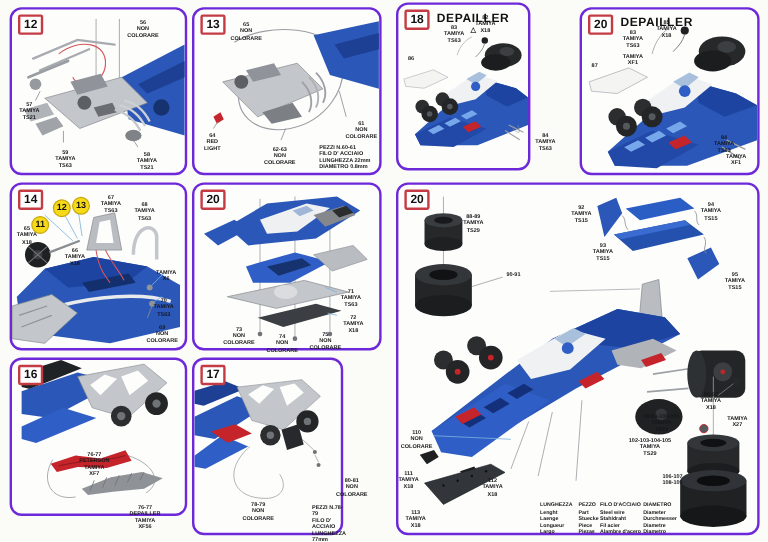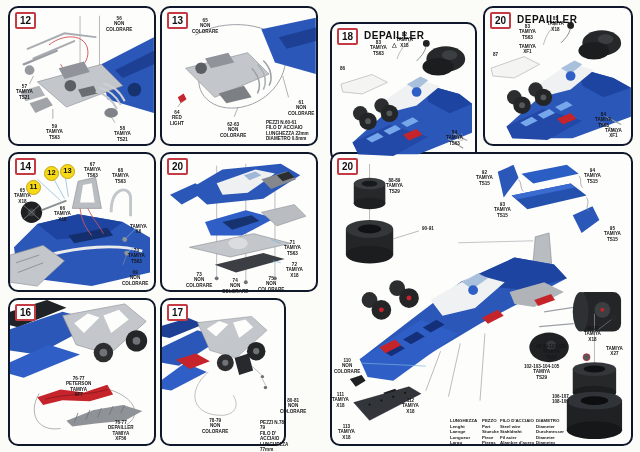--- a/index.html
+++ b/index.html
@@ -1,18 +1,18 @@
 <!DOCTYPE html>
 <html><head>
 <meta charset="utf-8">
 <style>
   html,body{margin:0;padding:0}
   body{width:640px;height:452px;background:#fbfbf8;position:relative;overflow:hidden;
        font-family:"Liberation Sans",sans-serif;color:#1a1a1a}
-  .box{position:absolute;background:#fdfdfc;border:2px solid #0f172a;border-radius:10px;box-sizing:border-box}
+  .box{position:absolute;background:#fdfdfc;border:2px solid #6d28d9;border-radius:10px;box-sizing:border-box}
   .badge{position:absolute;top:4px;left:5px;background:#fff;border:2px solid #c43b44;border-radius:2px;
          padding:0 3px;font-weight:bold;font-size:10px;line-height:13px;color:#111;z-index:6}
   .title{position:absolute;top:6px;left:32px;font-weight:bold;font-size:10px;letter-spacing:.5px;color:#111;z-index:6}
   .lbl{position:absolute;font-size:4.6px;line-height:1.18;font-weight:700;text-align:center;
        white-space:pre-line;color:#17171a;z-index:5}
   .note{text-align:left}
   .tcol{position:absolute;font-size:4.4px;line-height:1.25;font-weight:700;text-align:left;
         white-space:pre-line;color:#17171a;z-index:5}
   .callout{position:absolute;width:13px;height:13px;border-radius:50%;background:#f6d917;border:1px solid #c7a60d;
            font-size:7.5px;font-weight:bold;text-align:center;line-height:12px;color:#111;z-index:6}
@@ -92,21 +92,21 @@
 COLORARE</div>
   <div class="lbl" style="left:126px;top:92px">61
 NON
 COLORARE</div>
   <div class="lbl note" style="left:104px;top:112px">PEZZI N.60-61
 FILO D' ACCIAIO
 LUNGHEZZA 22mm
 DIAMETRO 0.8mm</div>
 </div>
 
-<div class="box" style="left:330px;top:22px;width:147px;height:140px">
+<div class="box" style="left:330px;top:2px;width:112px;height:140px">
   <span class="badge">18</span>
   <span class="title">DEPAILLER</span>
   <svg class="art" viewBox="0 0 141 140">
     <ellipse cx="114" cy="36" rx="20" ry="13" fill="#26282a"></ellipse>
     <ellipse cx="118" cy="32" rx="8" ry="5" fill="#3c3f42"></ellipse>
     <ellipse cx="106" cy="44" rx="16" ry="9" fill="#1b1d1f"></ellipse>
     <polygon points="18,122 56,88 92,62 128,72 141,82 141,112 86,134 24,134" fill="#2a57b8"></polygon>
     <polygon points="92,62 128,72 141,82 118,92 96,80" fill="#1d44a0"></polygon>
     <polygon points="18,122 56,104 96,116 60,136 24,134" fill="#2248a8"></polygon>
     <polygon points="32,118 44,112 50,116 38,122" fill="#76a7ea"></polygon>
@@ -416,21 +416,21 @@
 Stahldraht
 Fil acier
 Alambre d'acero</div>
   <div class="tcol" style="left:204px;top:264px">DIAMETRO
 Diameter
 Durchmesser
 Diametre
 Diametro</div>
 </div>
 
-<div class="box" style="left:8px;top:298px;width:148px;height:148px">
+<div class="box" style="left:8px;top:298px;width:148px;height:132px">
   <span class="badge">16</span>
   <svg class="art" viewBox="0 0 148 148">
     <polygon points="0,12 38,0 58,8 8,28 0,26" fill="#202326"></polygon>
     <polygon points="0,30 54,12 92,22 28,56 0,52" fill="#2a57b8"></polygon>
     <polygon points="0,64 40,46 72,56 14,80 0,76" fill="#2f5ec6"></polygon>
     <polygon points="54,16 118,4 140,22 102,56 68,46" fill="#c3c6ca" stroke="#85888d" stroke-width="0.6"></polygon>
     <polygon points="66,24 80,14 92,18 76,34" fill="#fdfdfc"></polygon>
     <polygon points="96,16 112,10 122,20 104,34" fill="#fdfdfc"></polygon>
     <circle cx="96" cy="54" r="10" fill="#2b2d2f"></circle>
       <circle cx="96" cy="54" r="4" fill="#6f7276"></circle>

